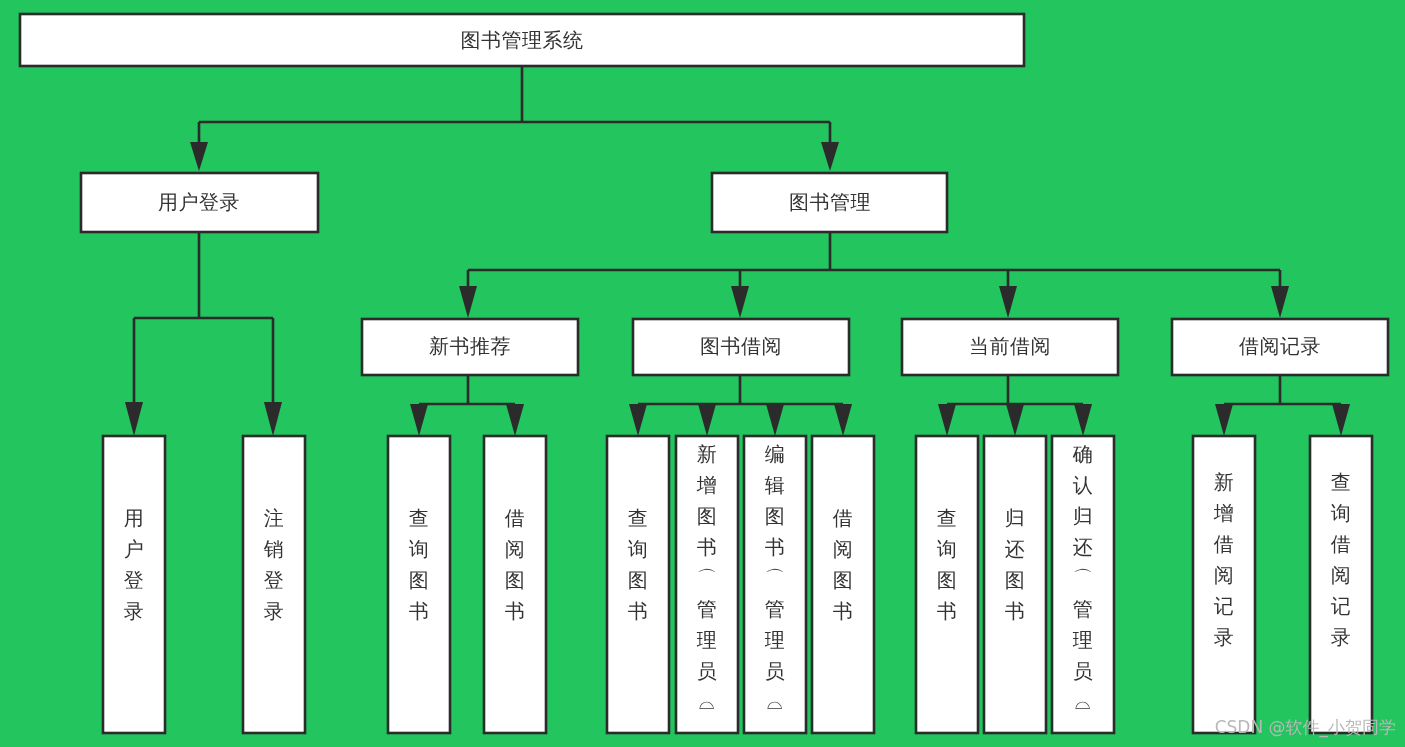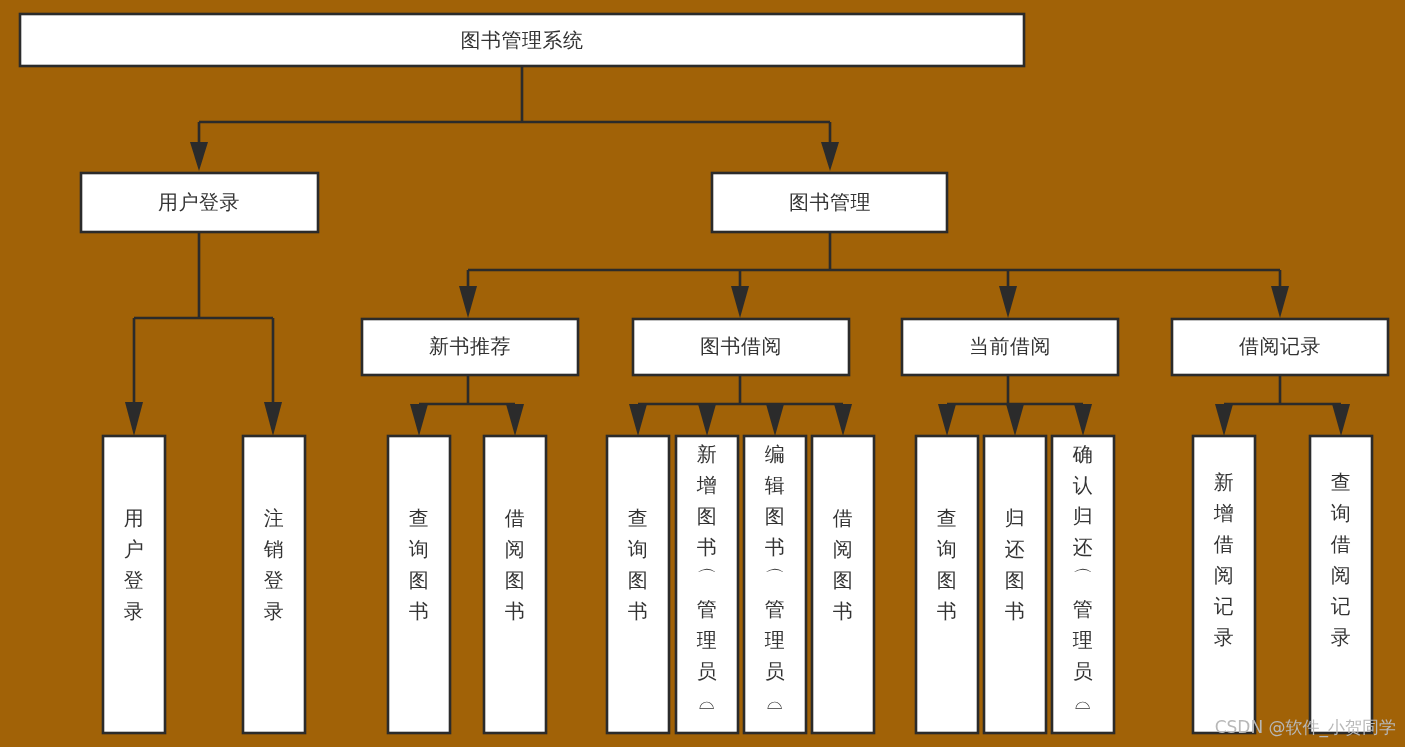--- a/index.html
+++ b/index.html
@@ -10,21 +10,21 @@
   body {
     width: 1405px;
     height: 747px;
     font-family: "DejaVu Sans", "Liberation Sans", sans-serif;
     overflow: hidden;
   }
   #diagram-root {
     position: relative;
     width: 1405px;
     height: 747px;
-    background: #a16207;
+    background: #22c55e;
   }
   svg#tree-svg {
     position: absolute;
     left: 0;
     top: 0;
     width: 1405px;
     height: 747px;
     display: block;
   }
   .node-box {

